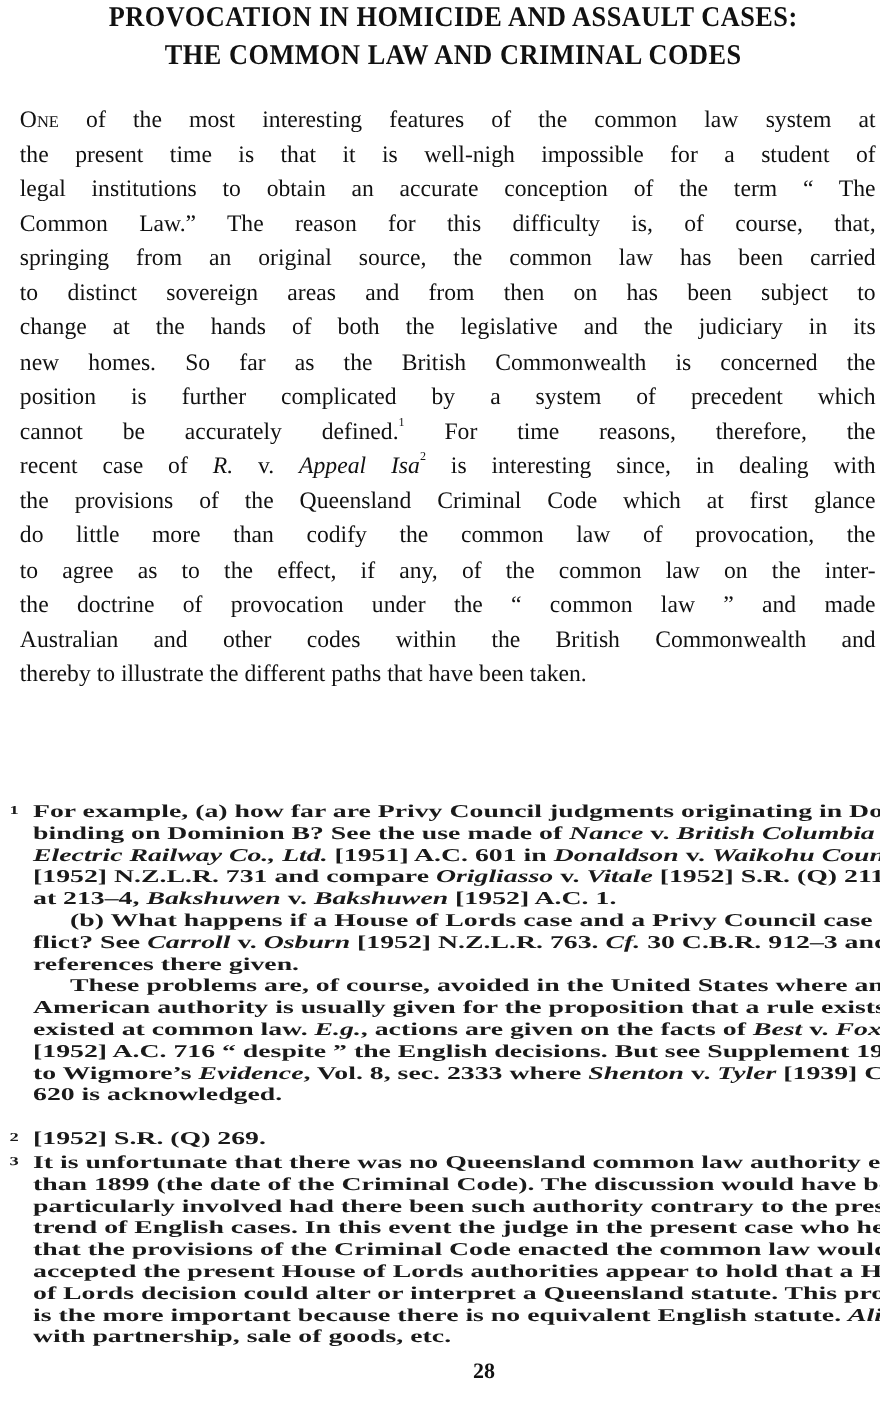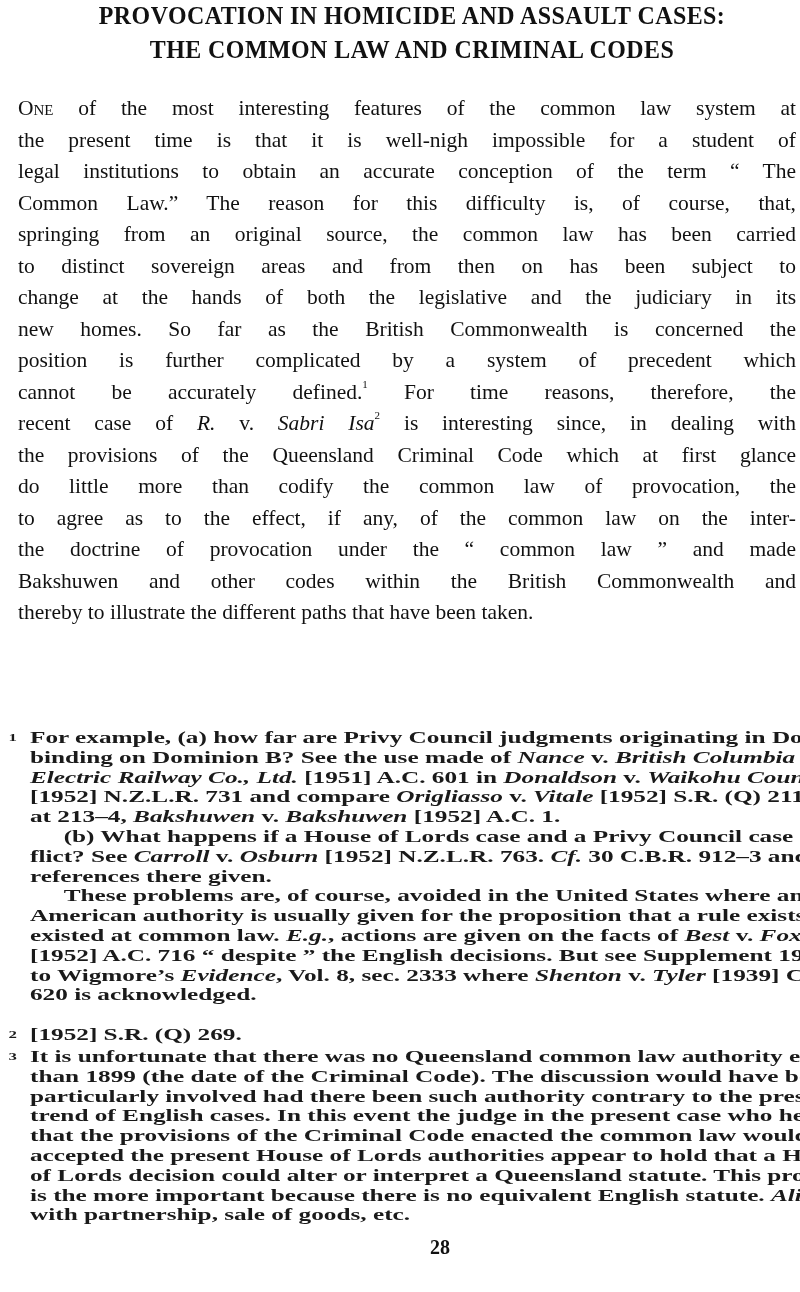--- a/index.html
+++ b/index.html
@@ -55,26 +55,26 @@
     <span class="line"><span class="sc">One</span><span> of the most interesting features of the common law system at</span></span>
     <span class="line">the present time is that it is well-nigh impossible for a student of</span>
     <span class="line">legal institutions to obtain an accurate conception of the term “ The</span>
     <span class="line">Common Law.”  The reason for this difficulty is, of course, that,</span>
     <span class="line">springing from an original source, the common law has been carried</span>
     <span class="line">to distinct sovereign areas and from then on has been subject to</span>
     <span class="line">change at the hands of both the legislative and the judiciary in its</span>
     <span class="line">new homes.  So far as the British Commonwealth is concerned the</span>
     <span class="line">position is further complicated by a system of precedent which</span>
     <span class="line"><span>cannot be accurately defined.</span><sup>1</sup><span>  For time reasons, therefore, the</span></span>
-    <span class="line"><span>recent case of </span><span class="it">R.</span><span> v. </span><span class="it">Sabri Isa</span><sup>2</sup><span> is interesting since, in dealing with</span></span>
+    <span class="line"><span>recent case of </span><span class="it">R.</span><span> v. </span><span class="it">Appeal Isa</span><sup>2</sup><span> is interesting since, in dealing with</span></span>
     <span class="line">the provisions of the Queensland Criminal Code which at first glance</span>
     <span class="line">do little more than codify the common law of provocation, the</span>
     <span class="line">to agree as to the effect, if any, of the common law on the inter-</span>
     <span class="line">the doctrine of provocation under the “ common law ” and made</span>
-    <span class="line">Bakshuwen and other codes within the British Commonwealth and</span>
+    <span class="line">Australian and other codes within the British Commonwealth and</span>
     <span class="line last">thereby to illustrate the different paths that have been taken.</span>
   </div>
 
   <div class="notes">
     <div class="fn-block" style="top:0px;">
       <span class="note-mark" style="left:-14px;">1</span>
       <span class="note-line">For example, (a) how far are Privy Council judgments originating in Dominion A</span>
       <span class="note-line"><span>binding on Dominion B?  See the use made of </span><span class="it">Nance</span><span> v. </span><span class="it">British Columbia</span></span>
       <span class="note-line"><span class="it">Electric Railway Co., Ltd.</span><span> [1951] A.C. 601 in </span><span class="it">Donaldson</span><span> v. </span><span class="it">Waikohu County</span></span>
       <span class="note-line"><span>[1952] N.Z.L.R. 731 and compare </span><span class="it">Origliasso</span><span> v. </span><span class="it">Vitale</span><span> [1952] S.R. (Q) 211</span></span>

